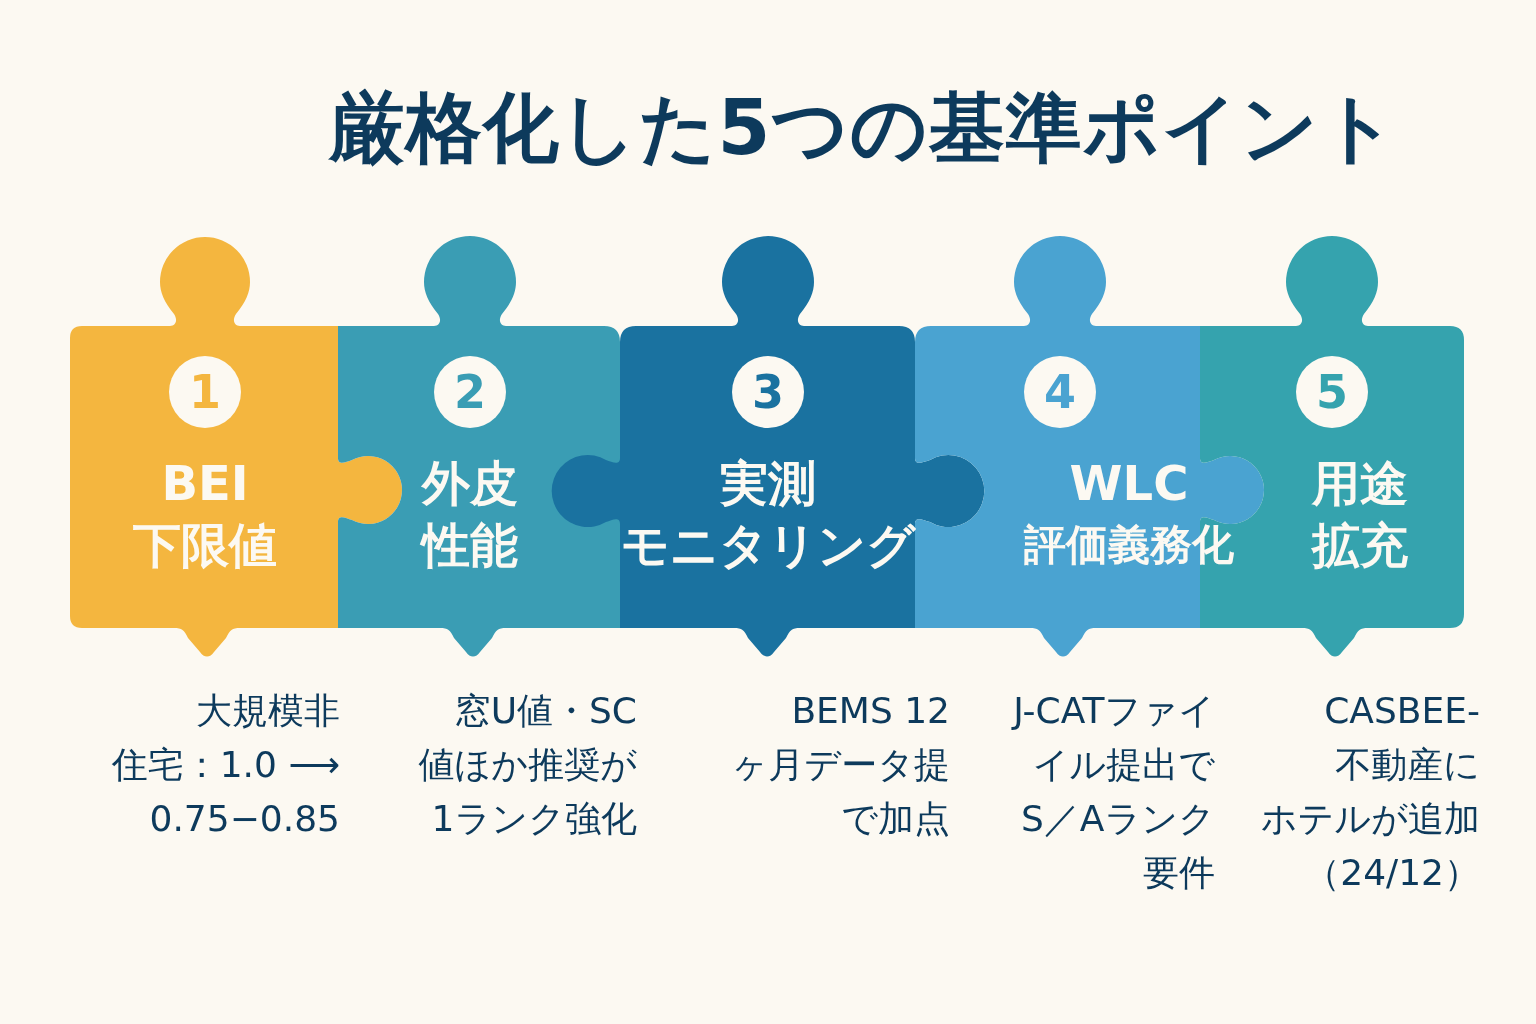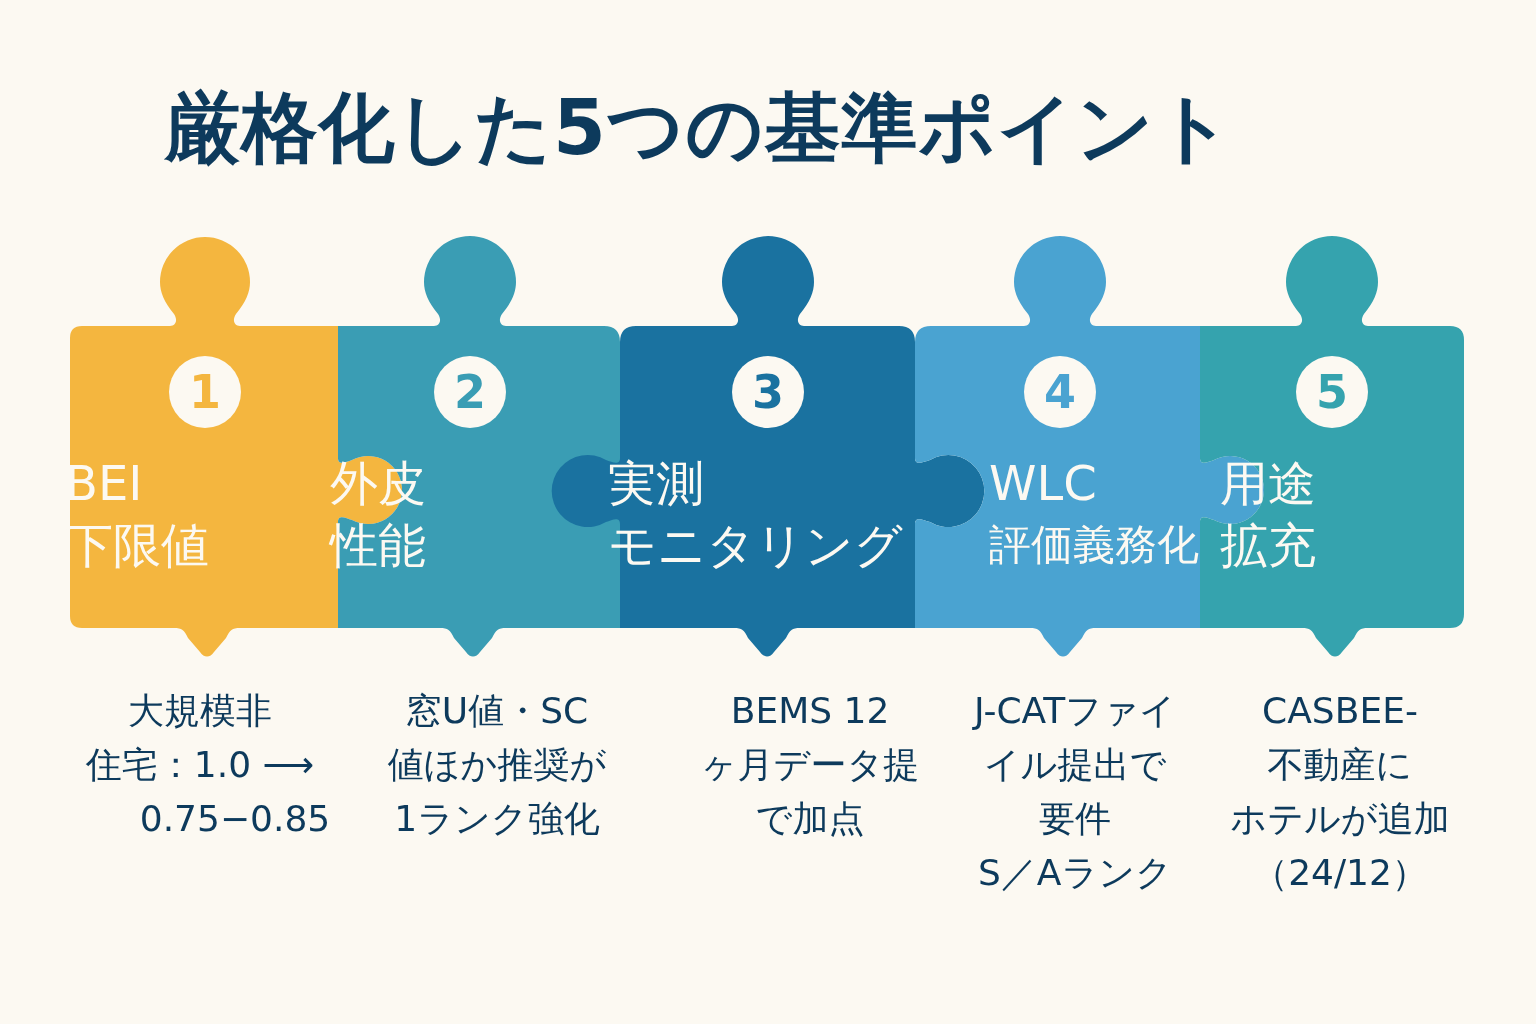--- a/index.html
+++ b/index.html
@@ -4,36 +4,36 @@
 <style>
   html, body { margin: 0; padding: 0; }
   body {
     width: 1536px; height: 1024px; overflow: hidden;
     background: #fcf9f2;
     font-family: "DejaVu Sans", "Liberation Sans", sans-serif;
     position: relative;
   }
   .title {
     position: absolute; left: 0; top: 78px; width: 1398px;
-    text-align: center; font-size: 76px; font-weight: bold;
+    text-align: right; font-size: 76px; font-weight: bold;
     color: #0d3a5c; letter-spacing: 1px;
   }
   svg.puzzle { position: absolute; left: 0; top: 0; }
   .badge {
     position: absolute; width: 72px; height: 72px; border-radius: 50%;
     background: #fcf9f2; display: flex; align-items: center; justify-content: center;
     font-size: 46px; font-weight: bold; top: 356px;
   }
   .label {
-    position: absolute; top: 452px; width: 280px; text-align: left;
-    color: #fcf9f2; font-weight: normal; font-size: 48px; line-height: 62px;
+    position: absolute; top: 452px; width: 280px; text-align: center;
+    color: #fcf9f2; font-weight: bold; font-size: 48px; line-height: 62px;
   }
   .label .l2 { display: block; }
   .desc {
-    position: absolute; top: 684px; width: 280px; text-align: center;
+    position: absolute; top: 684px; width: 280px; text-align: right;
     color: #0d3a5c; font-size: 36px; line-height: 54px;
   }
   .desc span { display: block; white-space: nowrap; }
 </style>
 </head>
 <body>
 
 <div class="title">厳格化した5つの基準ポイント</div>
 
 <svg class="puzzle" width="1536" height="1024">
@@ -131,22 +131,22 @@
 <div class="badge" style="left:1024px; color:#4aa3d1;">
   <span>4</span>
 </div>
 <div class="label" style="left:989px;">
   <span class="l2">WLC</span>
   <span class="l2" style="font-size:42px;">評価義務化</span>
 </div>
 <div class="desc" style="left:935px;">
   <span>J-CATファイ</span>
   <span>イル提出で</span>
+  <span>S／Aランク</span>
   <span>要件</span>
-  <span>S／Aランク</span>
 </div>
 
 <div class="badge" style="left:1296px; color:#35a3ae;">
   <span>5</span>
 </div>
 <div class="label" style="left:1220px;">
   <span class="l2">用途</span>
   <span class="l2">拡充</span>
 </div>
 <div class="desc" style="left:1200px;">

